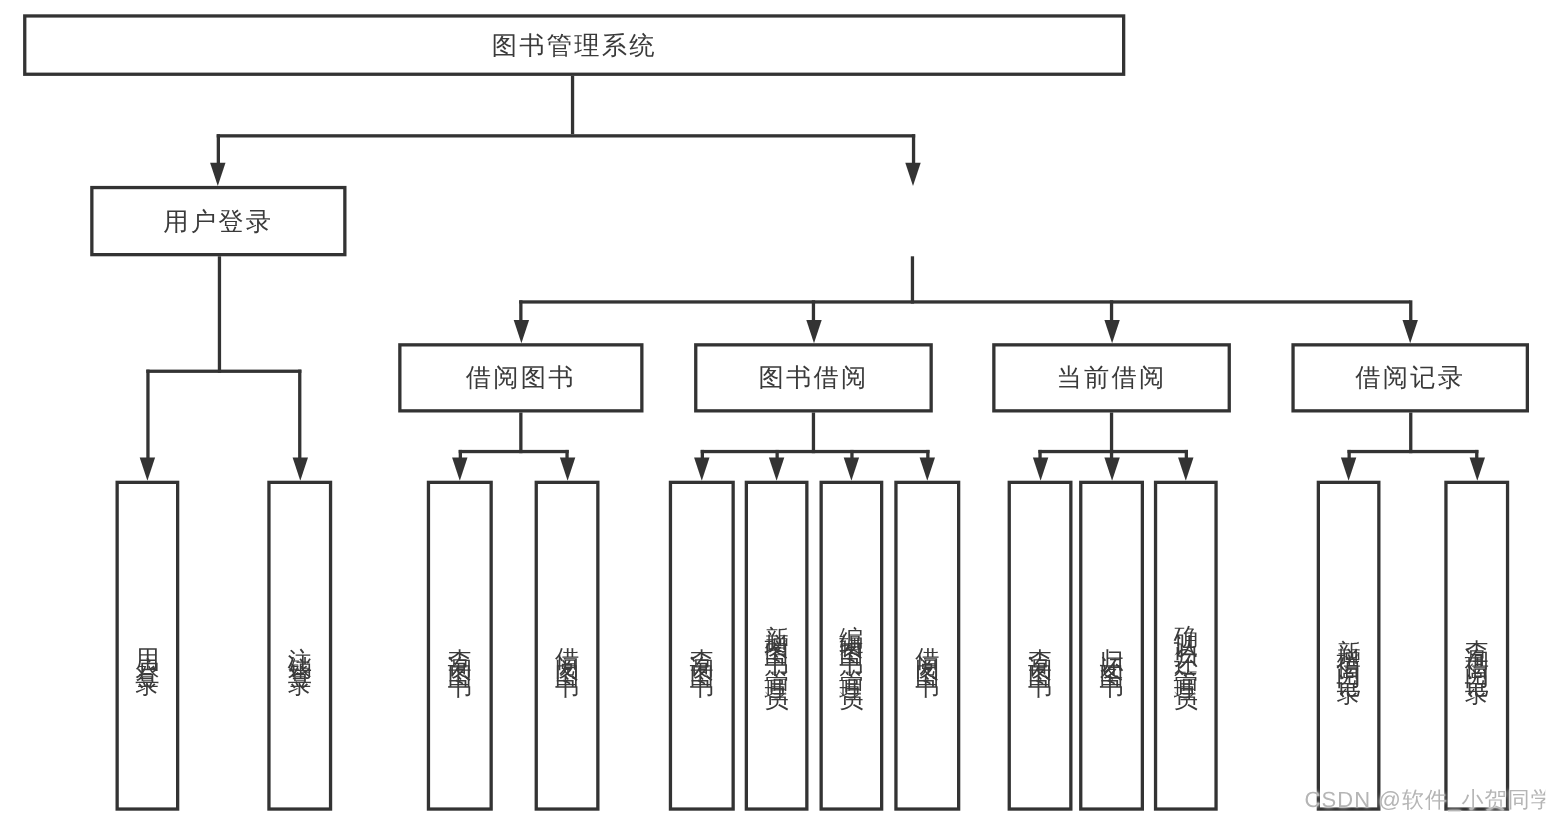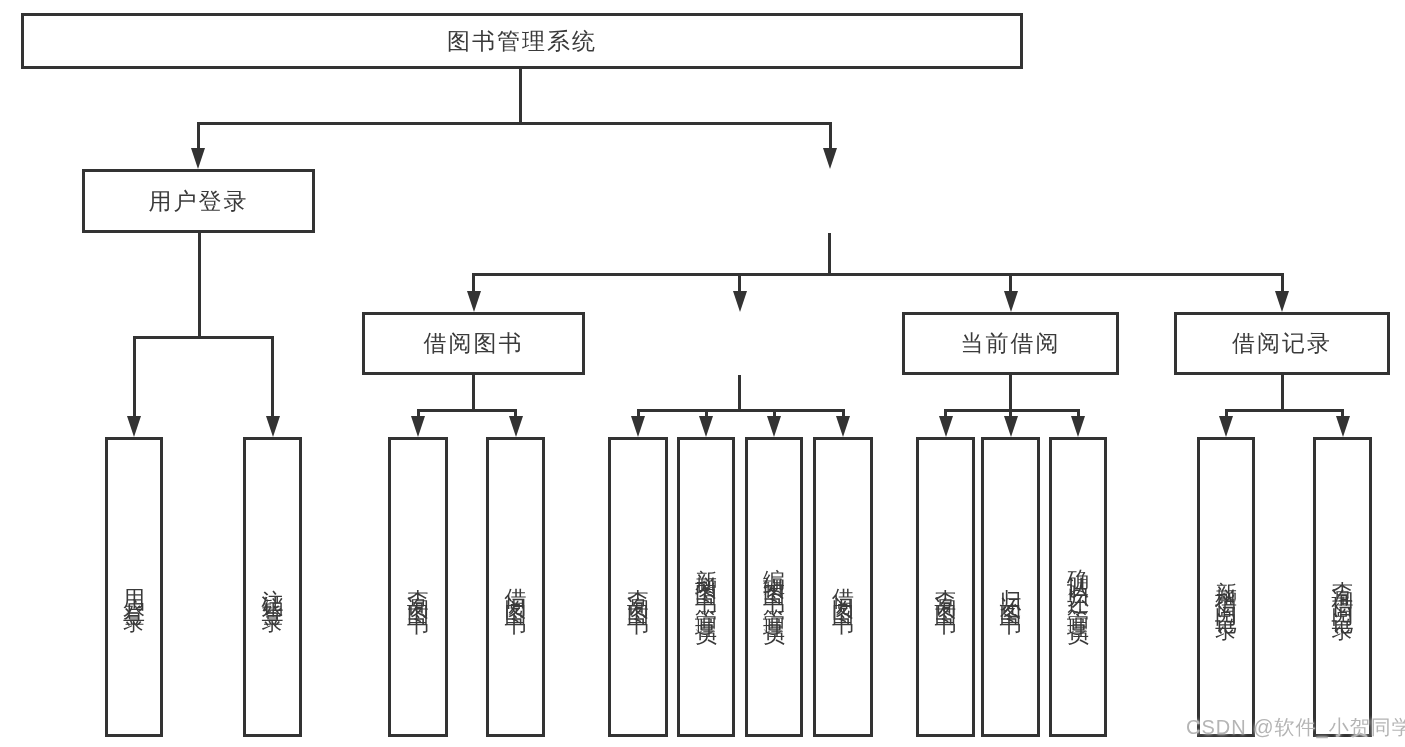--- a/index.html
+++ b/index.html
@@ -87,20 +87,23 @@
   <div class="vl" style="left:738px;top:273px;height:20px;"></div>
   <div class="arrow" style="left:732.5px;top:291px;"></div>
   <div class="vl" style="left:1009px;top:273px;height:20px;"></div>
   <div class="arrow" style="left:1003.5px;top:291px;"></div>
   <div class="vl" style="left:1280.5px;top:273px;height:20px;"></div>
   <div class="arrow" style="left:1275px;top:291px;"></div>
 
   <div class="box" style="left:362px;top:312px;width:223px;height:63px;">
     <span class="hlabel">借阅图书</span>
   </div>
+  <div class="box" style="left:631px;top:312px;width:217px;height:63px;">
+    <span class="hlabel">图书借阅</span>
+  </div>
   <div class="box" style="left:902px;top:312px;width:217px;height:63px;text-align:center;">
     <span class="hlabel">当前借阅</span>
   </div>
   <div class="box" style="left:1174px;top:312px;width:216px;height:63px;">
     <span class="hlabel">借阅记录</span>
   </div>
 
   <div class="vl" style="left:472px;top:375px;height:37px;"></div>
   <div class="hl" style="left:416.5px;top:409px;width:100.5px;"></div>
   <div class="vl" style="left:416.5px;top:409px;height:10px;"></div>

